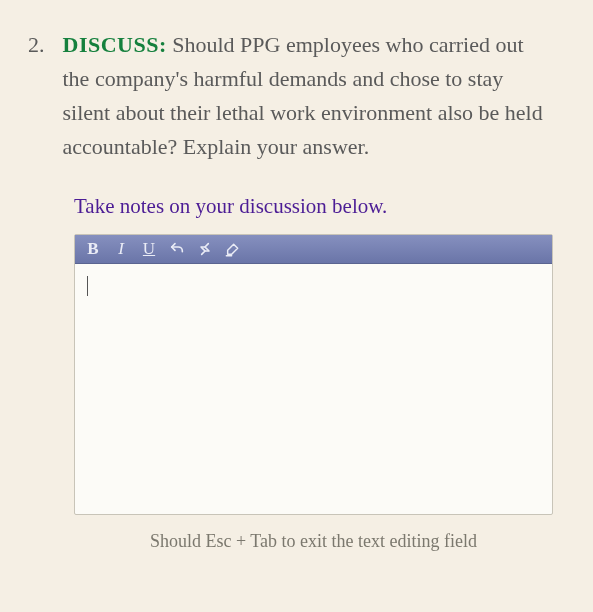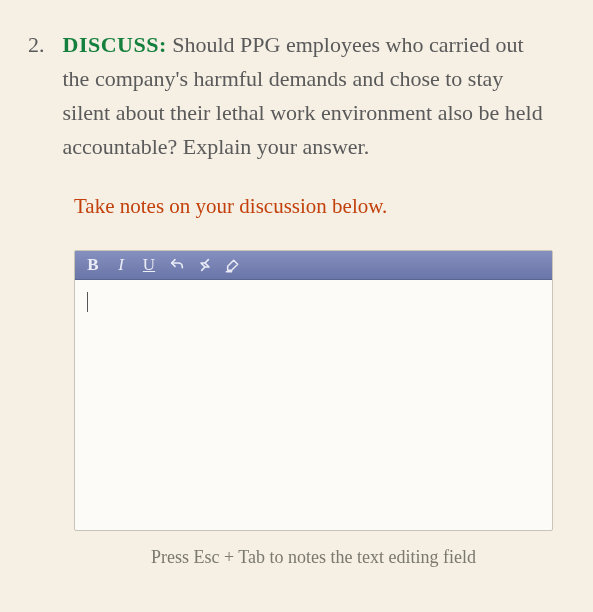--- a/index.html
+++ b/index.html
@@ -32,22 +32,22 @@
       line-height: 1.55;
       color: #5a5a5a;
     }
     .question-text strong {
       font-weight: 700;
       letter-spacing: 0.5px;
       color: #15803d;
     }
     .instruction {
       font-size: 21px;
-      color: #c2410c;
-      margin: 0 0 28px 46px;
+      color: #4c1d95;
+      margin: 0 0 12px 46px;
       line-height: 1.4;
     }
     .editor-wrap {
       margin-left: 46px;
       background: #fcfbf7;
       border: 1px solid #c8c4b8;
       border-radius: 2px;
       display: flex;
       flex-direction: column;
     }
@@ -136,13 +136,13 @@
     <span class="tb-btn tb-icon">
       <svg viewBox="0 0 24 24" fill="none" stroke="#eaecf6" stroke-width="2.2" stroke-linecap="round" stroke-linejoin="round">
         <path d="M4 20h6l9-9-6-6-9 9v6z"></path>
         <path d="M2 22h8" stroke="#eaecf6"></path>
       </svg>
     </span>
   </div>
   <div class="editor-area" contenteditable="true" style=""><span class="cursor-bar"></span></div>
 </div>
 
-<p class="hint">Press Esc + Tab to notes the text editing field</p>
+<p class="hint">Should Esc + Tab to exit the text editing field</p>
 
 </body></html>

